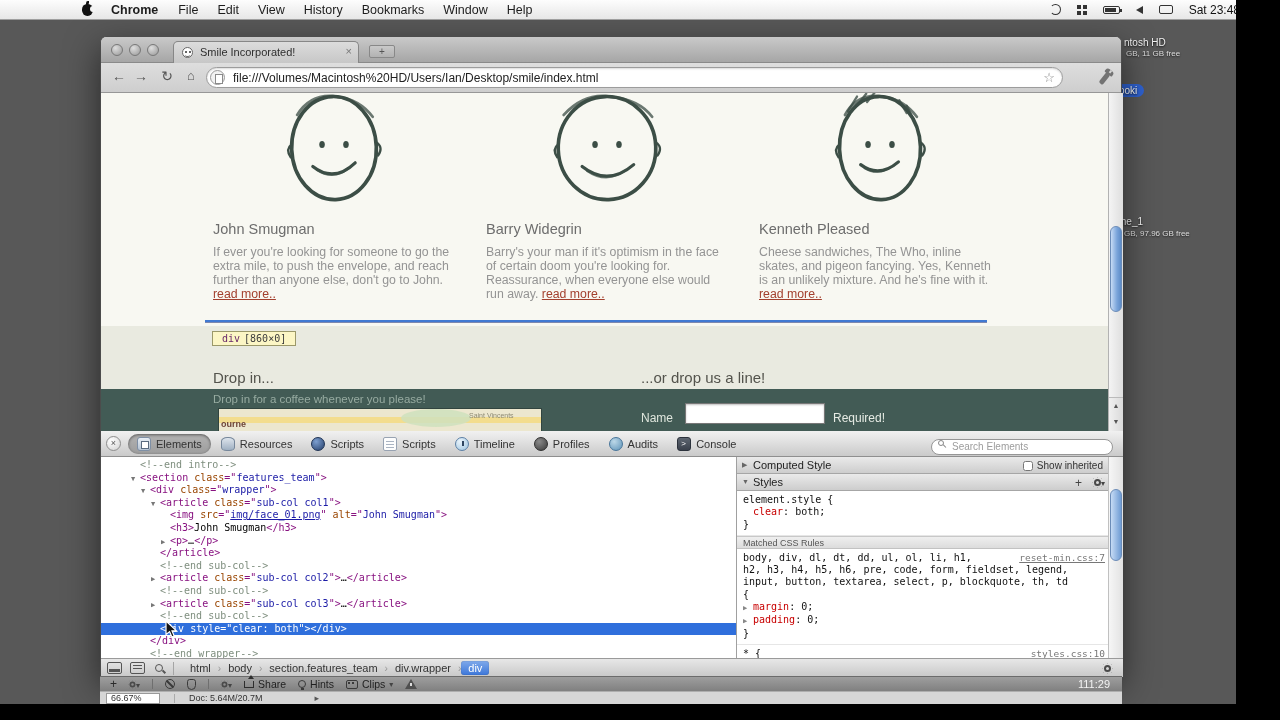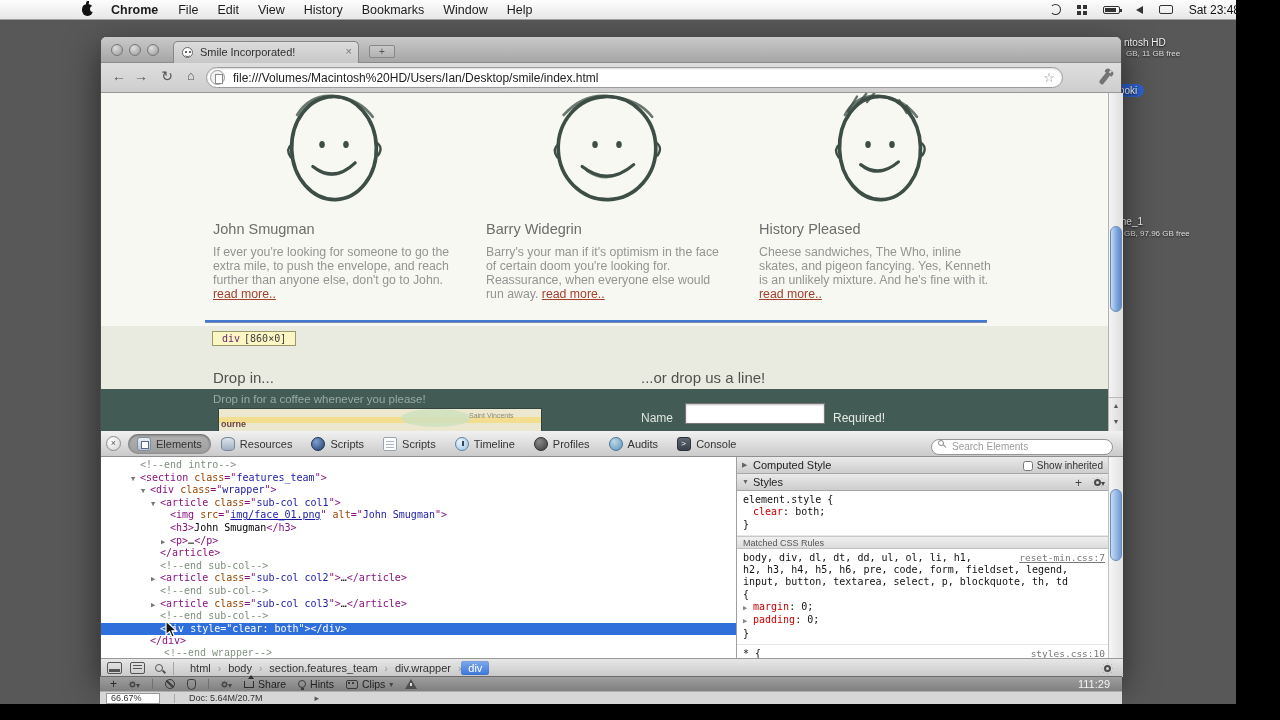--- a/index.html
+++ b/index.html
@@ -291,21 +291,21 @@
                   <path d="M31 58 q -7 5 -1 14" stroke-width="2.5"></path>
                   <path d="M119 56 q 8 5 2 14" stroke-width="2.5"></path>
                   <path d="M40 22 L50 6 M50 16 L60 3 M61 12 L69 2 M96 10 L104 24 M104 16 L110 28" stroke-width="2.5" opacity=".8"></path>
                   <ellipse cx="62" cy="58" rx="3" ry="3.8" fill="#3c4e46" stroke="none"></ellipse>
                   <ellipse cx="88" cy="58" rx="3" ry="3.8" fill="#3c4e46" stroke="none"></ellipse>
                   <path d="M54 80 Q 74 95 95 77" stroke-width="3.5"></path>
                   <path d="M58 84 Q 74 94 91 80" stroke-width="1.5" opacity=".7"></path>
                 </g>
               </svg>
             </div>
-            <div class="tname">History Pleased</div>
+            <div class="tname">Kenneth Pleased</div>
             <div class="tbio">Cheese sandwiches, The Who, inline skates, and pigeon fancying. Yes, Kenneth is an unlikely mixture. And he's fine with it. <span class="tmore">read more..</span></div>
           </div>
         </div>
       <div class="sec-strip"></div>
       <div class="hl-line"></div>
       <div class="hl-tip">
         <span class="tip-tag">div</span><span>[860×0]</span>
       </div>
       <div class="c-head ch-left">Drop in...</div>
       <div class="c-head ch-right">...or drop us a line!</div>
@@ -385,21 +385,21 @@
             <div class="trow" style="padding-left: 60px;"><span class="tarrow"></span><span class="tk-u">&lt;</span><span class="tk-g">h3</span><span class="tk-u">&gt;</span><span class="tk-t">John Smugman</span><span class="tk-u">&lt;/</span><span class="tk-g">h3</span><span class="tk-u">&gt;</span></div>
             <div class="trow" style="padding-left: 60px;"><span class="tarrow">▶</span><span class="tk-u">&lt;</span><span class="tk-g">p</span><span class="tk-u">&gt;</span><span class="tk-t">…</span><span class="tk-u">&lt;/</span><span class="tk-g">p</span><span class="tk-u">&gt;</span></div>
             <div class="trow" style="padding-left: 50px;"><span class="tarrow"></span><span class="tk-u">&lt;/</span><span class="tk-g">article</span><span class="tk-u">&gt;</span></div>
             <div class="trow" style="padding-left: 50px;"><span class="tarrow"></span><span class="tk-c">&lt;!--end sub-col--&gt;</span></div>
             <div class="trow" style="padding-left: 50px;"><span class="tarrow">▶</span><span class="tk-u">&lt;</span><span class="tk-g">article</span><span class="tk-t"> </span><span class="tk-a">class</span><span class="tk-u">="</span><span class="tk-v">sub-col col2</span><span class="tk-u">"&gt;</span><span class="tk-t">…</span><span class="tk-u">&lt;/</span><span class="tk-g">article</span><span class="tk-u">&gt;</span></div>
             <div class="trow" style="padding-left: 50px;"><span class="tarrow"></span><span class="tk-c">&lt;!--end sub-col--&gt;</span></div>
             <div class="trow" style="padding-left: 50px;"><span class="tarrow">▶</span><span class="tk-u">&lt;</span><span class="tk-g">article</span><span class="tk-t"> </span><span class="tk-a">class</span><span class="tk-u">="</span><span class="tk-v">sub-col col3</span><span class="tk-u">"&gt;</span><span class="tk-t">…</span><span class="tk-u">&lt;/</span><span class="tk-g">article</span><span class="tk-u">&gt;</span></div>
             <div class="trow" style="padding-left: 50px;"><span class="tarrow"></span><span class="tk-c">&lt;!--end sub-col--&gt;</span></div>
             <div class="trow sel" style="padding-left: 50px;"><span class="tarrow"></span><span class="tk-u">&lt;</span><span class="tk-g">div</span><span class="tk-t"> </span><span class="tk-a">style</span><span class="tk-u">="</span><span class="tk-v">clear: both</span><span class="tk-u">"&gt;</span><span class="tk-u">&lt;/</span><span class="tk-g">div</span><span class="tk-u">&gt;</span></div>
             <div class="trow" style="padding-left: 40px;"><span class="tarrow"></span><span class="tk-u">&lt;/</span><span class="tk-g">div</span><span class="tk-u">&gt;</span></div>
-            <div class="trow" style="padding-left: 54px; font-family: Liberation Mono, monospace;"><span class="tarrow"></span><span class="tk-c">&lt;!--end wrapper--&gt;</span></div>
+            <div class="trow" style="padding-left: 40px;"><span class="tarrow"></span><span class="tk-c">&lt;!--end wrapper--&gt;</span></div>
           </div>
         <div class="dt-styles">
           <div class="sp-header">
             <span class="disc">▶</span>
             <span>Computed Style</span>
             <span class="sp-ci">
               <input type="checkbox" class="cbx" style="">
               <span>Show inherited</span>
             </span>
           </div>

